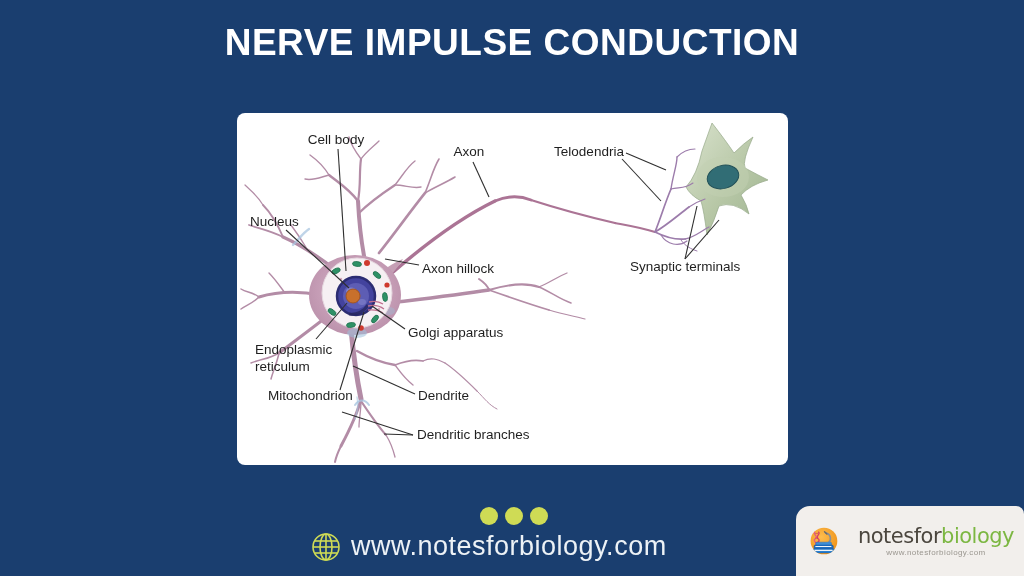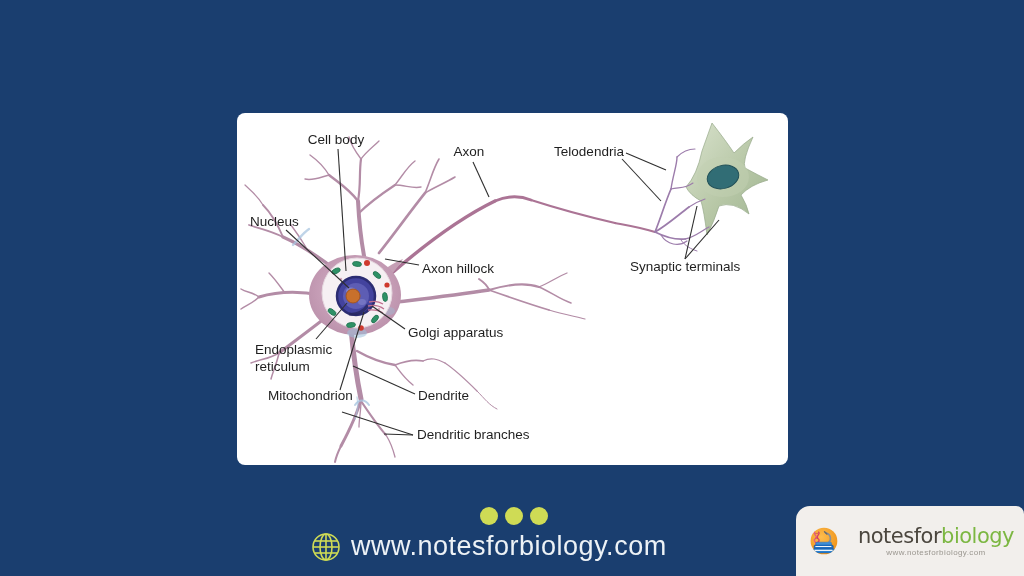--- a/index.html
+++ b/index.html
@@ -21,20 +21,21 @@
   .logo-text{display:flex;flex-direction:column;align-items:center;line-height:1;}
   .brand{font-family:"DejaVu Sans",sans-serif;font-size:21px;color:#4b463e;letter-spacing:-0.5px;}
   .brand .green{color:#7cb742;}
   .logo-site{font-size:8px;color:#9a968f;letter-spacing:0.4px;margin-top:2px;}
 </style>
 </head>
 <body>
 
 <div class="stage">
 
+  <h1 class="title">NERVE IMPULSE CONDUCTION</h1>
 
   <div class="card">
     <svg width="551" height="352" viewBox="0 0 551 352">
       <defs>
         <radialGradient id="somaG" cx="50%" cy="45%" r="60%">
           <stop offset="0%" stop-color="#d9bccd"></stop>
             <stop offset="70%" stop-color="#c49bb4"></stop>
           <stop offset="100%" stop-color="#b98fa9"></stop>
         </radialGradient>
         <linearGradient id="gcell" x1="0" y1="0" x2="1" y2="1">

